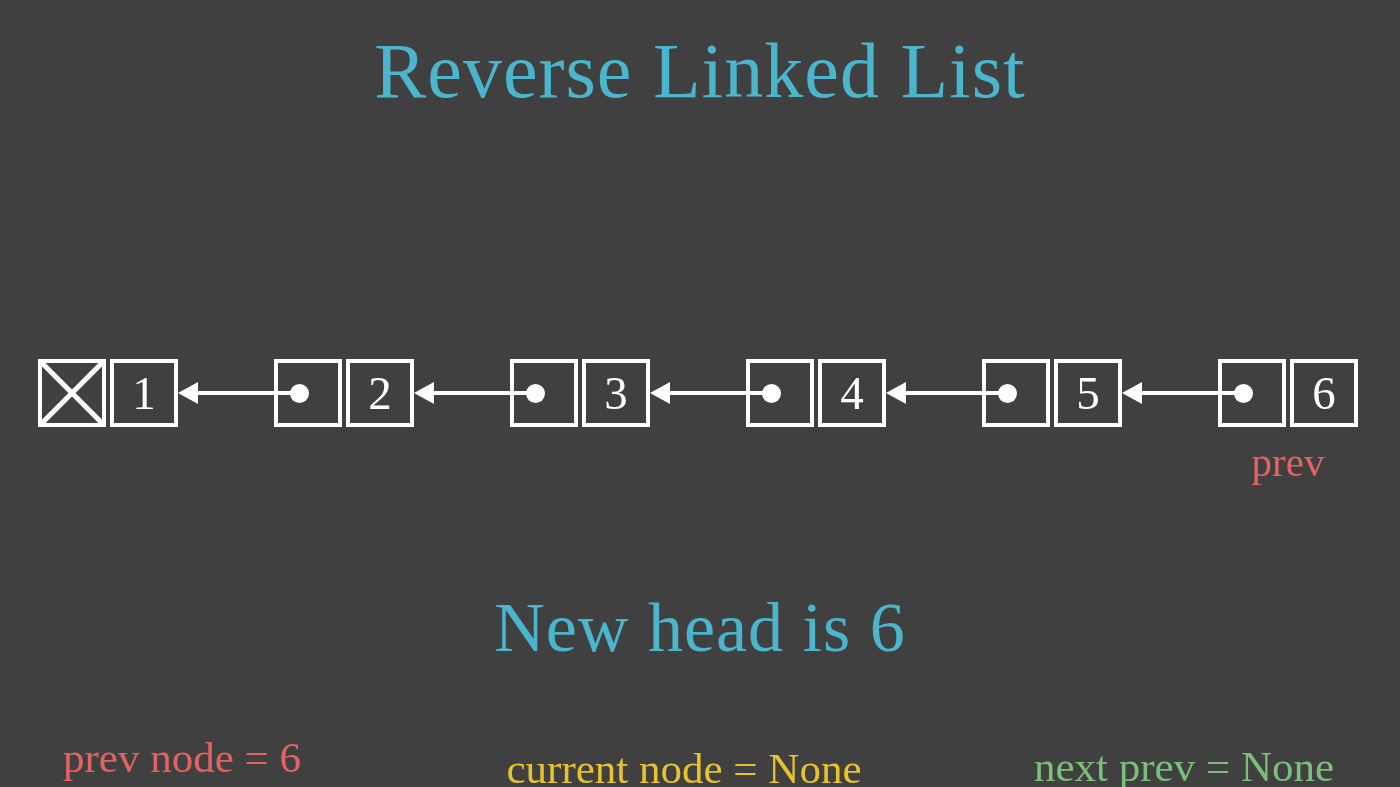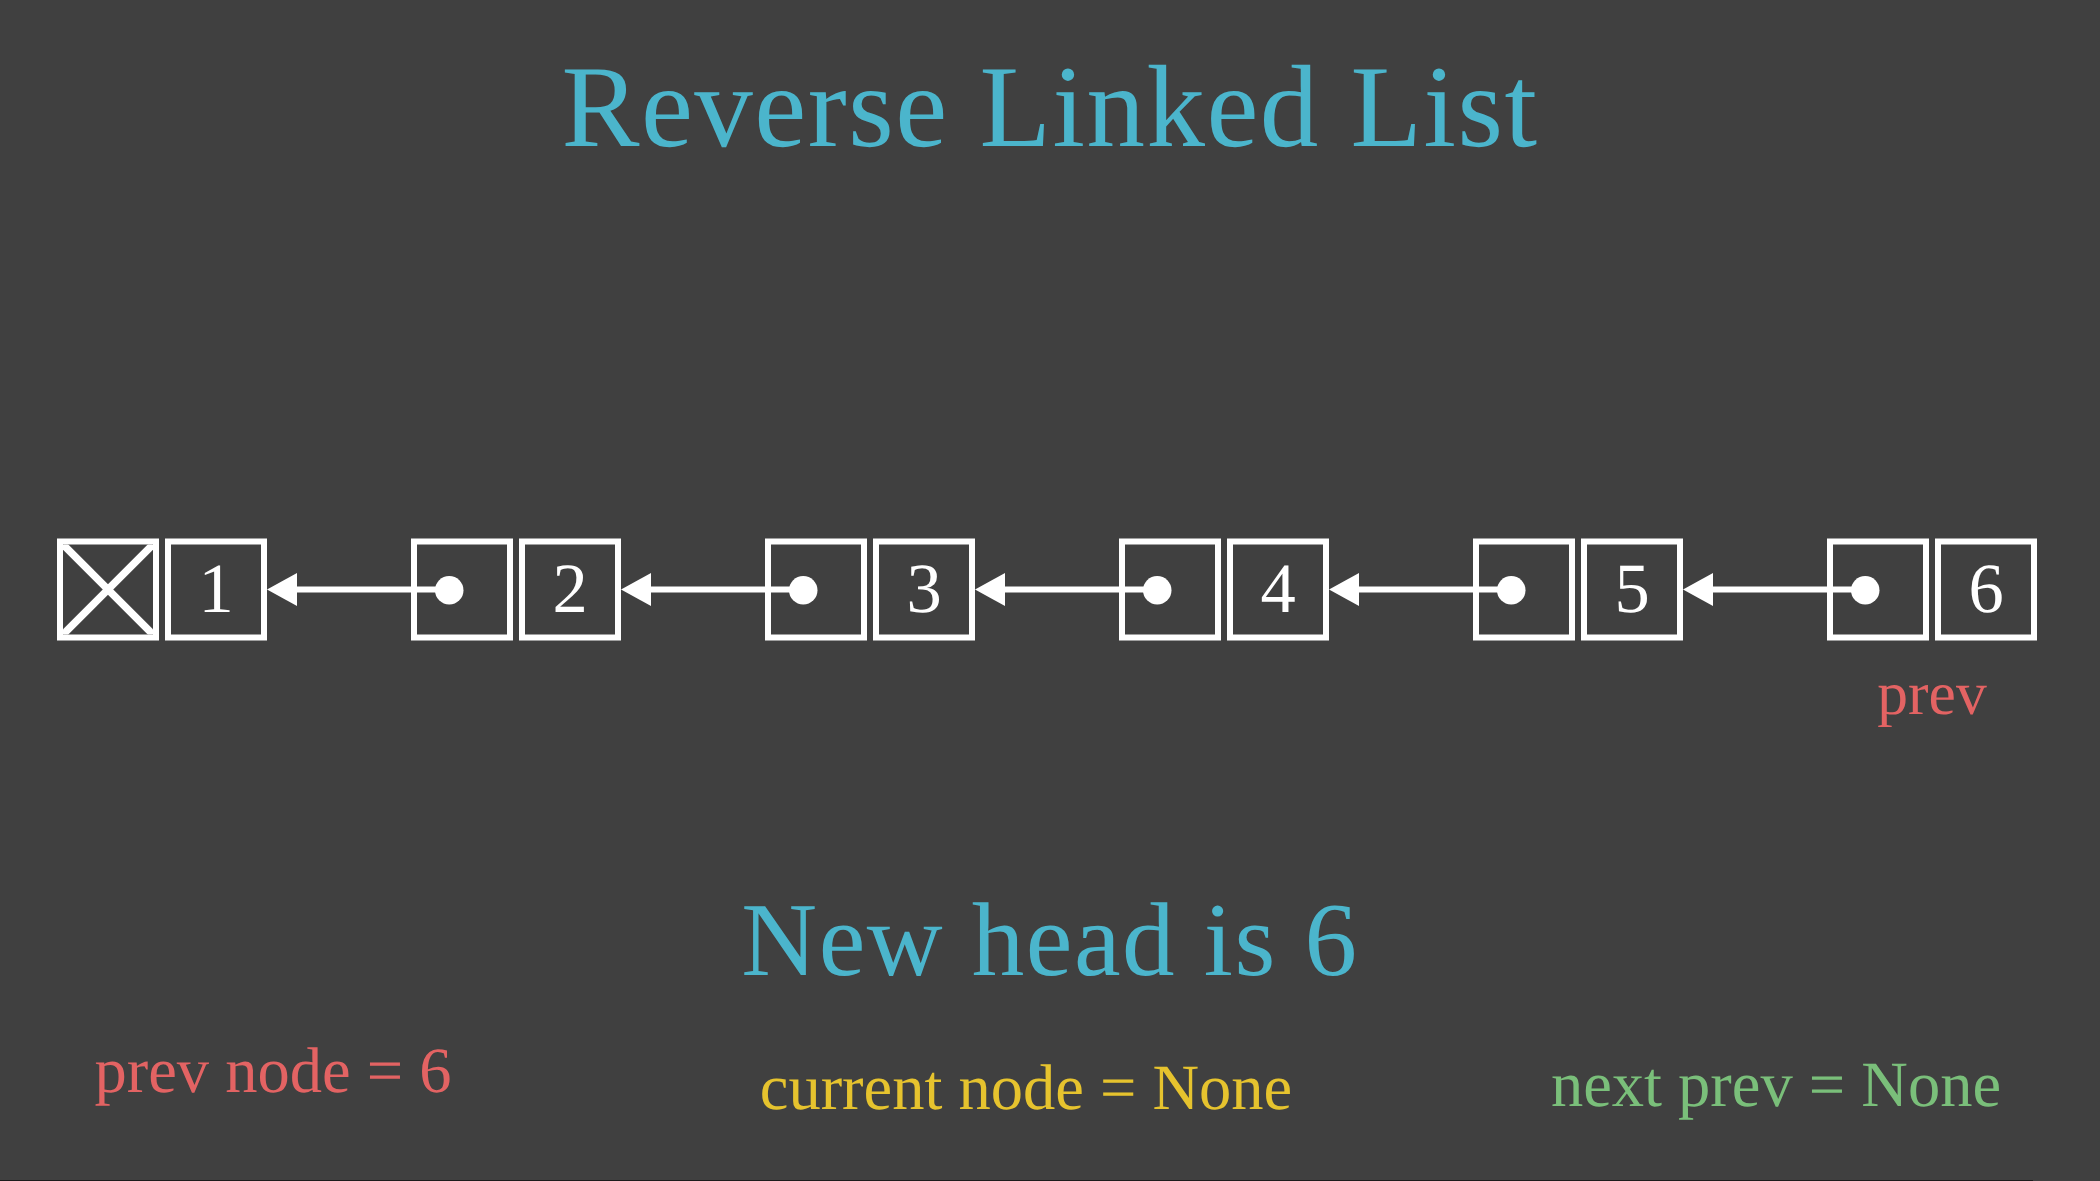--- a/index.html
+++ b/index.html
@@ -116,20 +116,21 @@
     font-size: 41px;
     white-space: nowrap;
     text-align: center;
   }
   
   .var-label {
     position: absolute;
     font-size: 43px;
     white-space: nowrap;
     transform: translateX(-50%);
+    margin-top: 43px;
   }
   .var-prev    { left: 182px;  top: 690px; color: #e36363; }
   .var-current { left: 684px;  top: 701px; color: #e6c32e; }
   .var-next    { left: 1184px; top: 699px; color: #7abf7a; }
 </style>
 </head>
 <body>
 
 <div class="stage">
 

